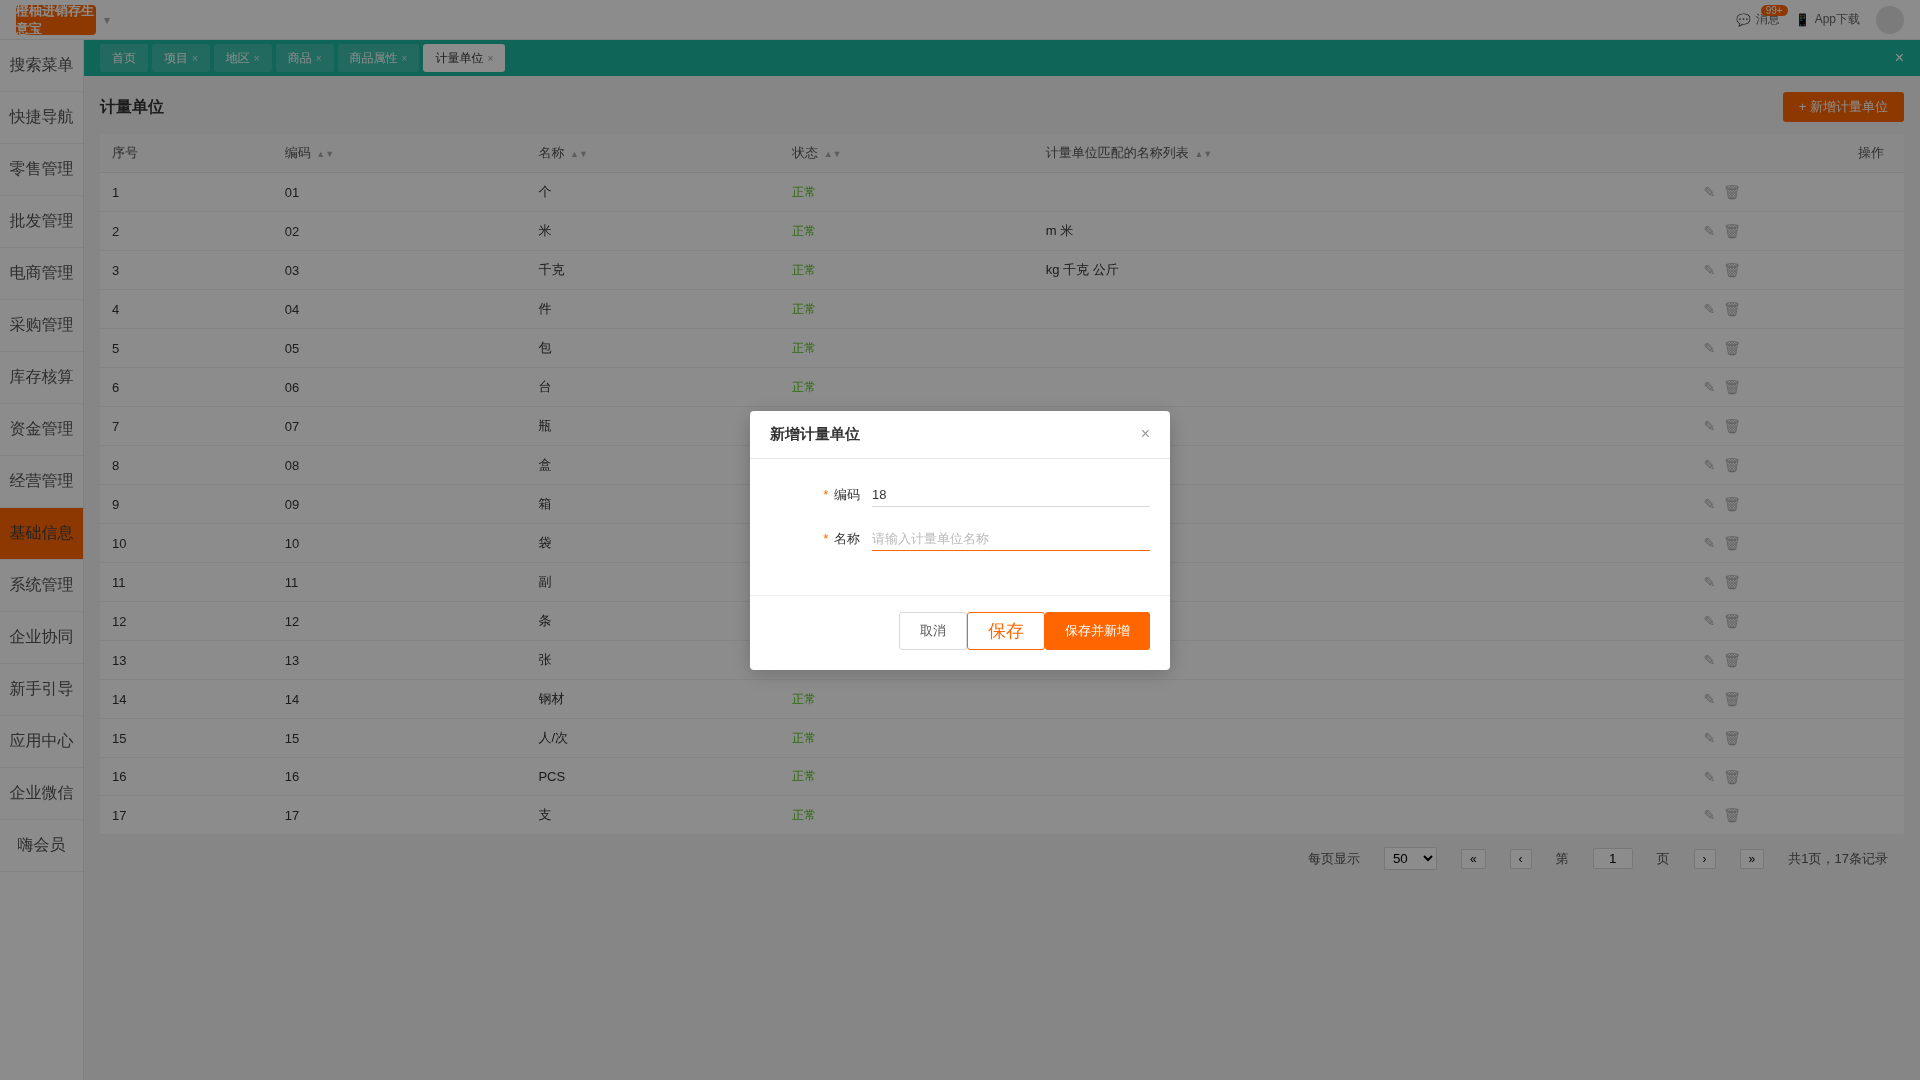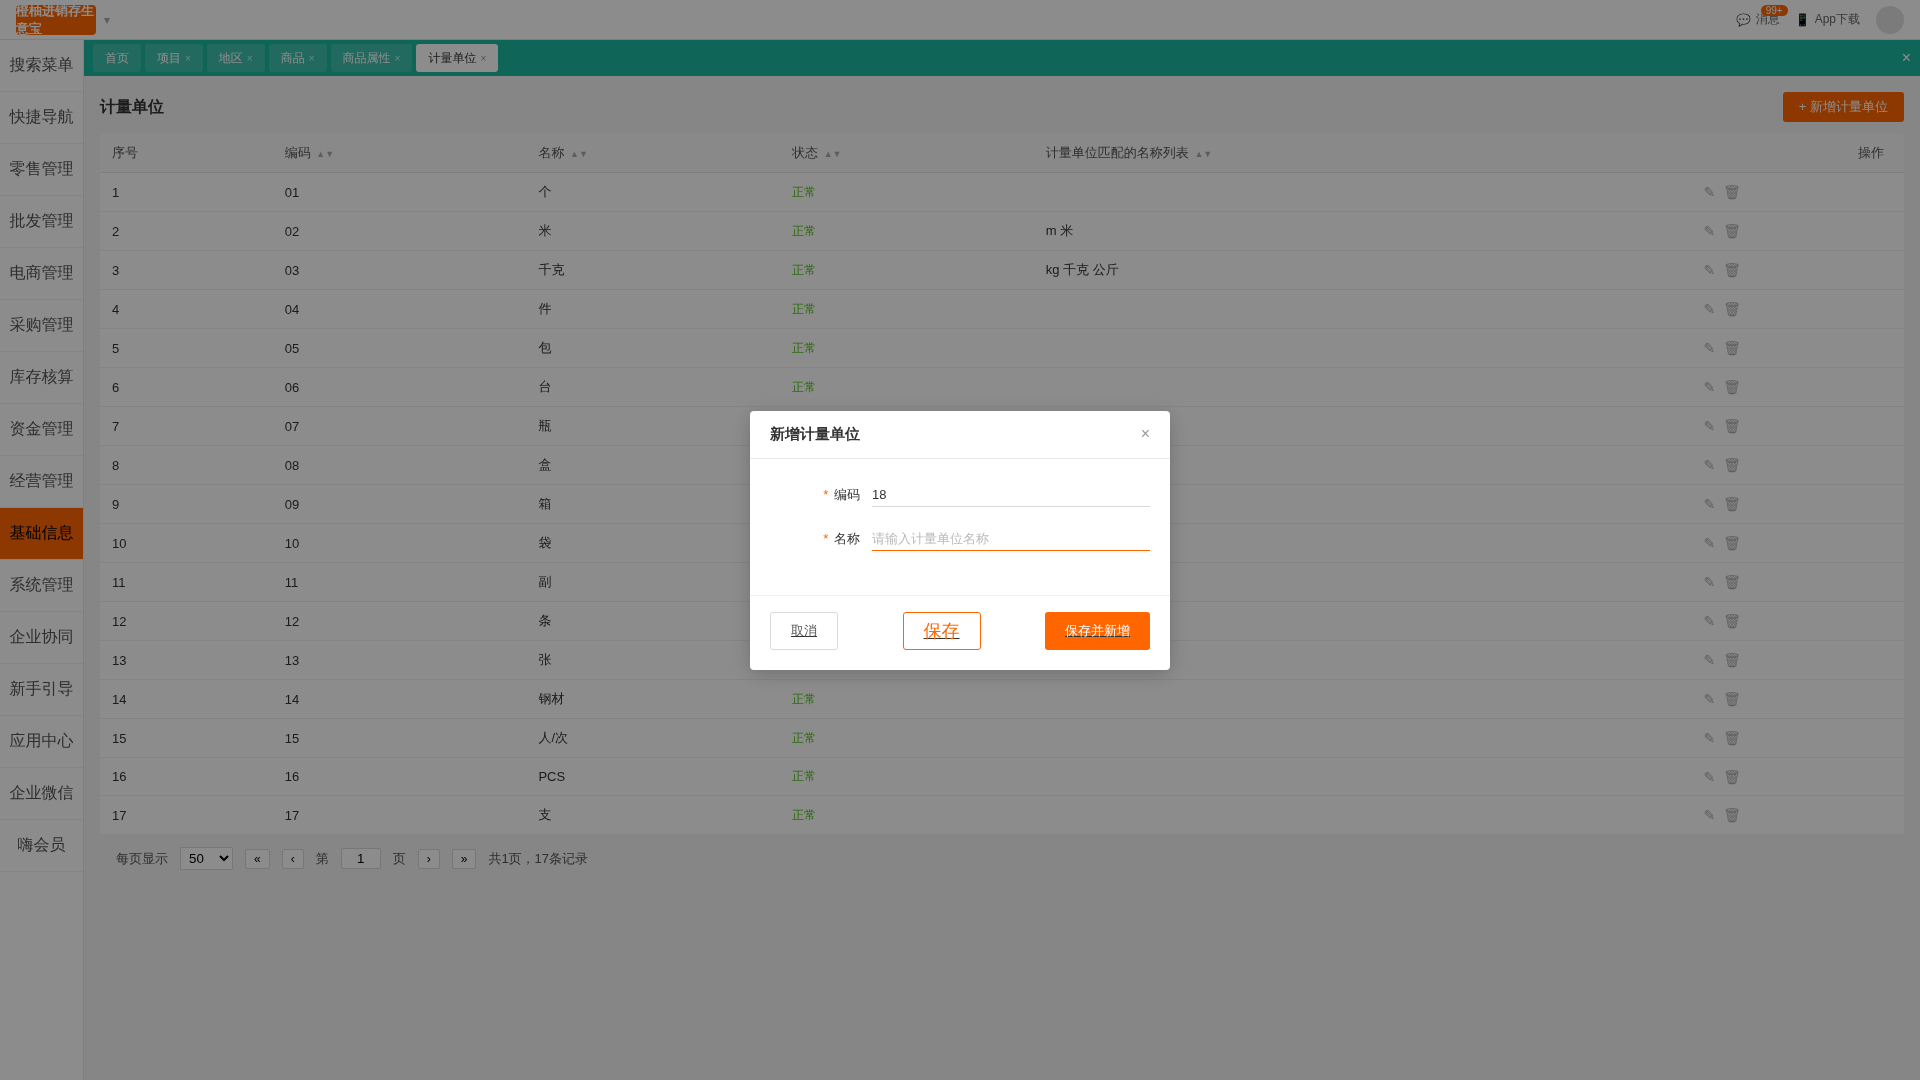--- a/index.html
+++ b/index.html
@@ -97,37 +97,37 @@
       flex-direction: column;
       align-items: center;
       justify-content: center;
       padding: 12px 4px;
       cursor: pointer;
       font-size: 16px;
       color: #555;
       border-bottom: 1px solid #f0f0f0;
       min-height: 52px;
     }
-    .sidebar-item.active { background: #f60; color: #000000; }
+    .sidebar-item.active { background: #f60; color: #404040; }
 
     
     .main-content {
       flex: 1;
       display: flex;
       flex-direction: column;
       overflow: hidden;
     }
 
     
     .tab-bar {
       background: #1db8a0;
       display: flex;
       align-items: center;
       height: 36px;
-      padding: 0 9px;
+      padding: 0 16px;
       gap: 4px;
       flex-shrink: 0;
     }
     .tab {
       display: flex;
       align-items: center;
       gap: 4px;
       padding: 0 12px;
       height: 28px;
       background: rgba(255,255,255,0.15);
@@ -217,22 +217,23 @@
     .action-icon {
       color: #aaa;
       cursor: pointer;
       font-size: 14px;
     }
 
     
     .pagination {
       display: flex;
       align-items: center;
+      justify-content: flex-end;
       padding: 12px 16px;
-      gap: 12px;
+      gap: 24px;
       font-size: 13px;
       color: #555;
     }
     .page-btn {
       border: 1px solid #d9d9d9;
       background: #fff;
       padding: 2px 8px;
       cursor: pointer;
       border-radius: 2px;
       font-size: 12px;
@@ -313,24 +314,23 @@
       outline: none;
       color: #333;
     }
     .form-input.name-input {
       border-bottom: 1px solid #f60;
       color: #bbb;
     }
     .form-input::placeholder { color: #bbb; }
     .modal-footer {
       display: flex;
-      justify-content: space-between;
+      justify-content: flex-end;
       padding: 16px 20px 20px;
       border-top: 1px solid #f0f0f0;
-      text-decoration: underline;
     }
     .btn-cancel {
       border: 1px solid #d9d9d9;
       background: #fff;
       color: #555;
       padding: 6px 20px;
       border-radius: 3px;
       cursor: pointer;
       font-size: 13px;
     }

